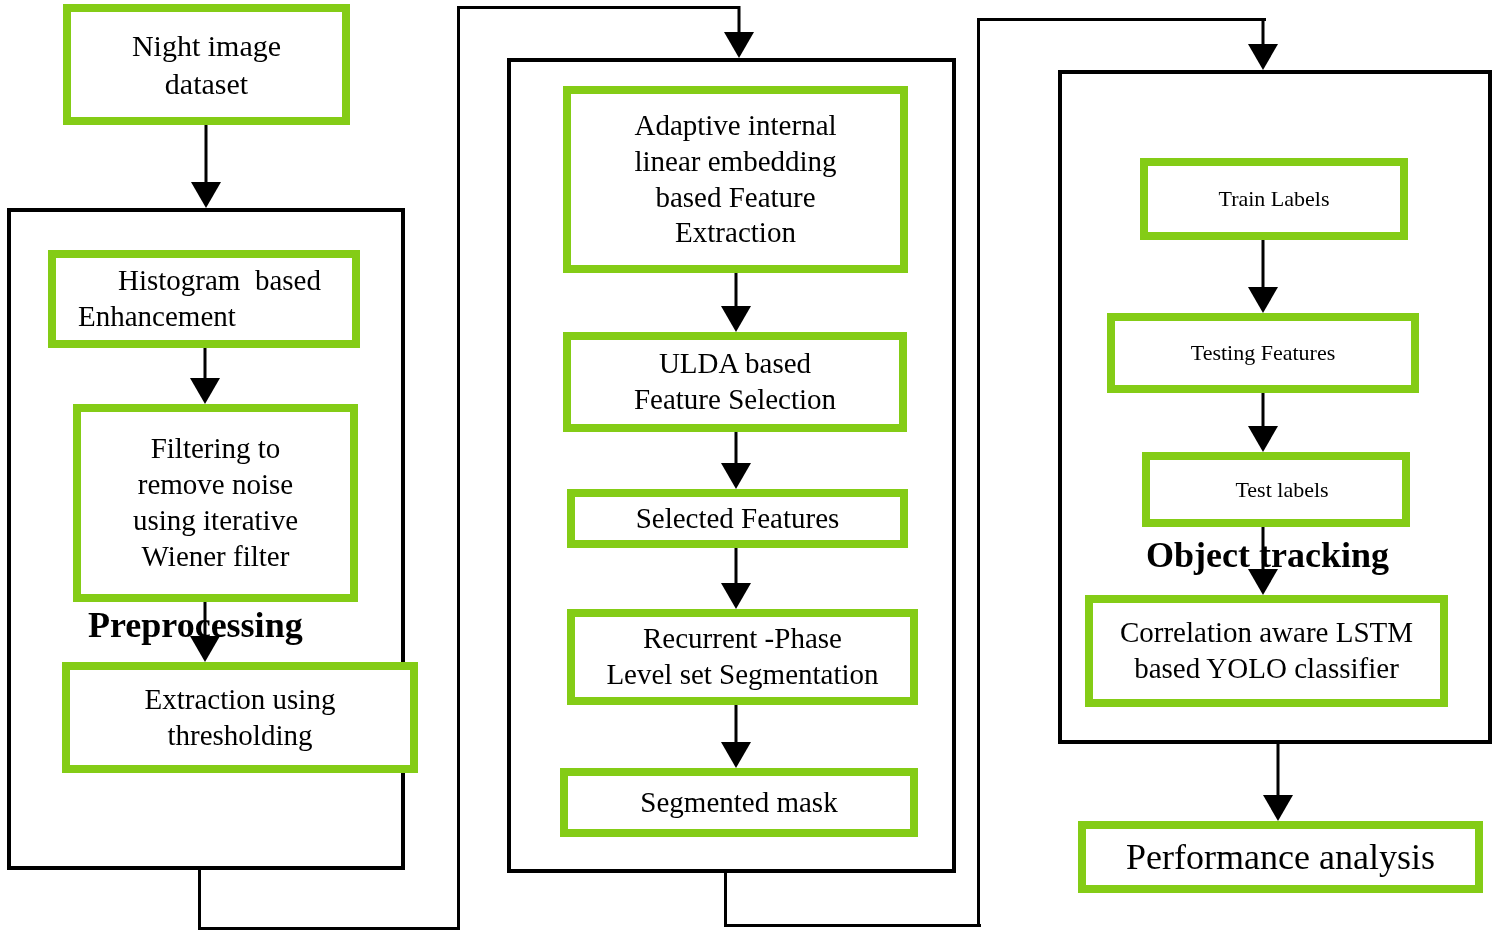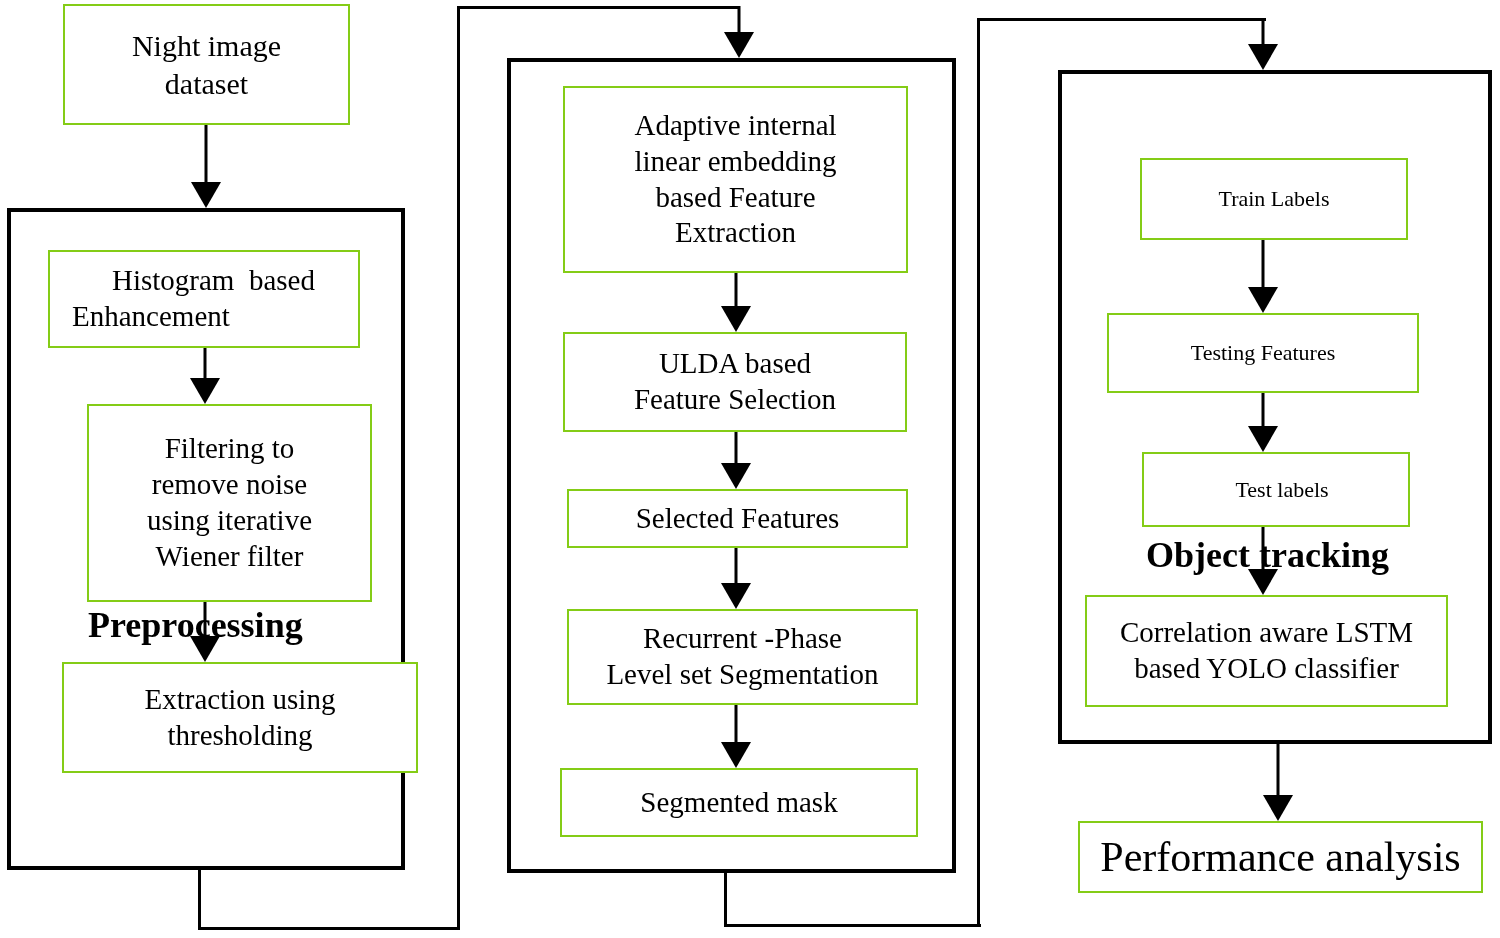--- a/index.html
+++ b/index.html
@@ -17,36 +17,36 @@
     overflow: hidden;
   }
   .group {
     position: absolute;
     border: 4px solid #000000;
     background: transparent;
     box-sizing: border-box;
   }
   .node {
     position: absolute;
-    border: 2px solid #84cc16;
+    border: 8px solid #84cc16;
     background: #ffffff;
     box-sizing: border-box;
     display: flex;
     align-items: center;
     justify-content: center;
     text-align: center;
   }
   .node-label {
     white-space: pre-wrap;
     font-size: 29px;
     line-height: 1.24;
     color: #000000;
   }
   .node-label.sm { font-size: 22px; }
-  .node-label.lg { font-size: 42px; }
+  .node-label.lg { font-size: 36px; }
   .node-label.xl { font-size: 30px; }
   .node.left-align {
     justify-content: flex-start;
     text-align: left;
   }
   .node.left-align .node-label {
     padding-left: 22px;
     text-indent: 40px;
   }
   .stage-label {
@@ -110,21 +110,21 @@
   <div class="node" style="left:63px; top:4px; width:287px; height:121px;">
     <span class="node-label xl">Night image
 dataset</span>
   </div>
 
   <div class="node left-align" style="left:48px; top:250px; width:312px; height:98px;">
     <span class="node-label">Histogram  based
 Enhancement</span>
   </div>
 
-  <div class="node" style="left:87px; top:404px; width:285px; height:198px;">
+  <div class="node" style="left:73px; top:404px; width:285px; height:198px;">
     <span class="node-label">Filtering to
 remove noise
 using iterative
 Wiener filter</span>
   </div>
 
   <div class="node" style="left:62px; top:662px; width:356px; height:111px;">
     <span class="node-label">Extraction using
 thresholding</span>
   </div>

